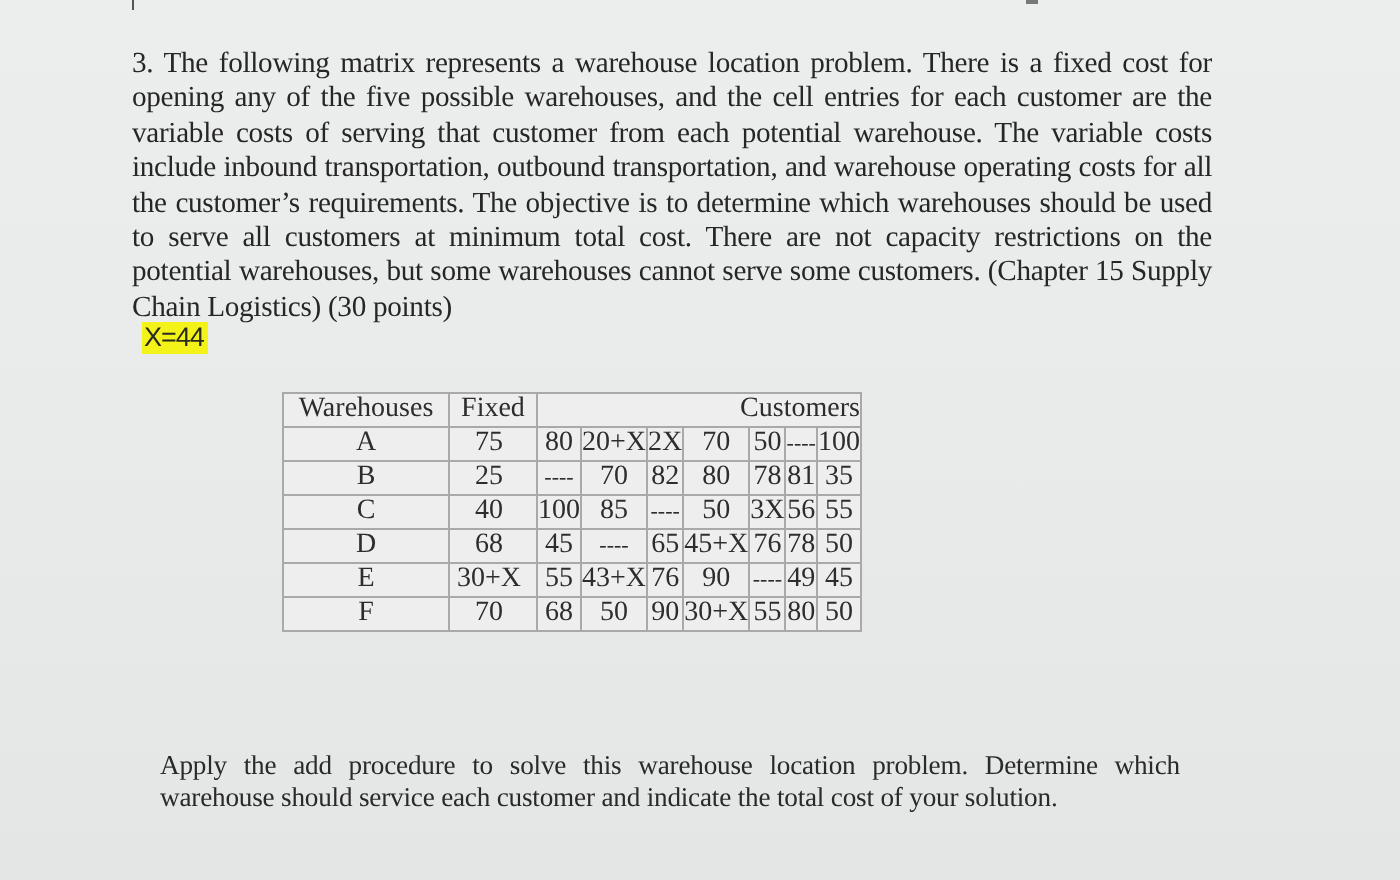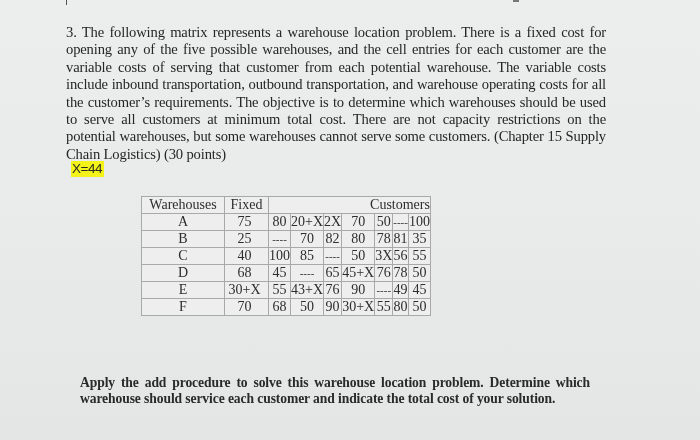--- a/index.html
+++ b/index.html
@@ -92,21 +92,20 @@
     .closing {
       position: absolute;
       left: 80px;
       top: 375px;
       width: 510px;
       font-size: 13.6px;
       line-height: 16px;
       text-align: justify;
       color: #2a2a2a;
       letter-spacing: -0.1px;
-      font-weight: bold;
     }
   </style>
 </head>
 <body>
 
 <div class="top-marks">
   <div class="mark-left"></div>
   <div class="mark-right"></div>
 </div>
 

